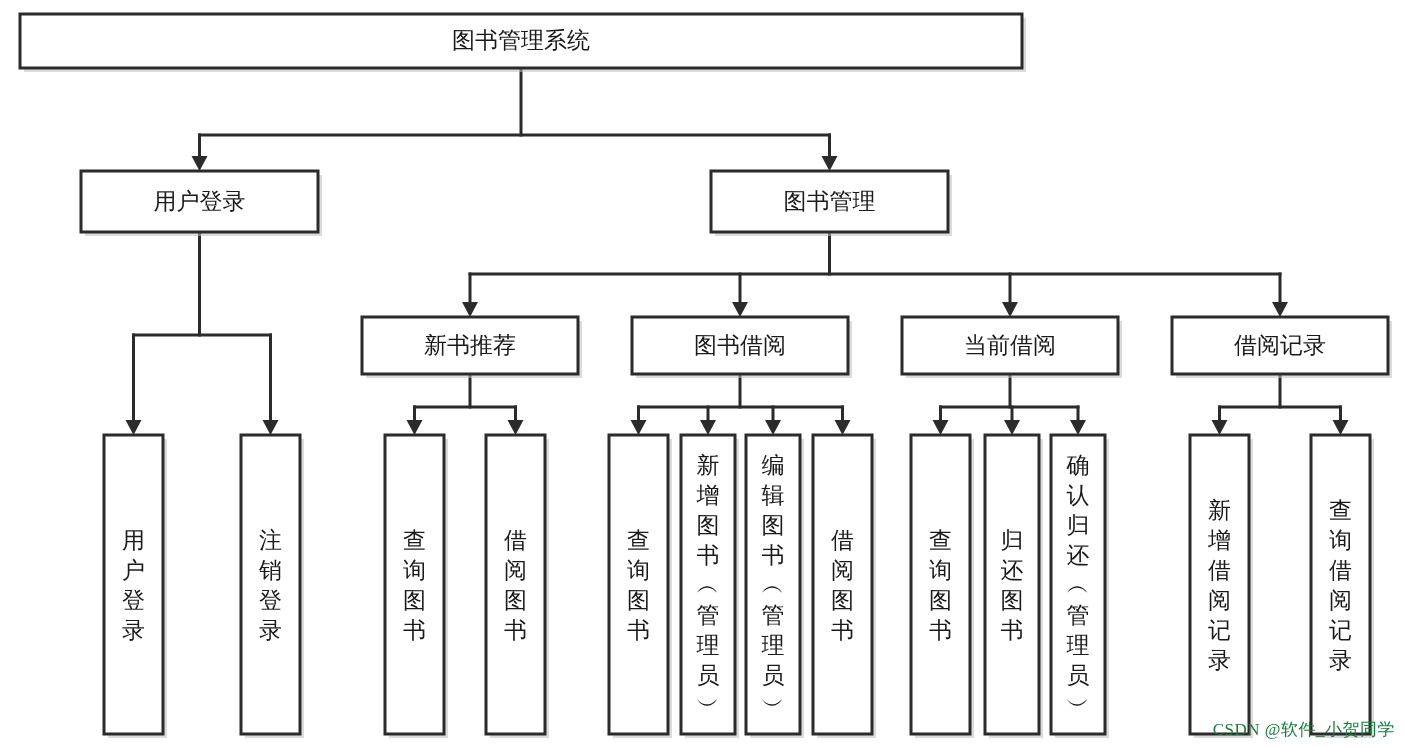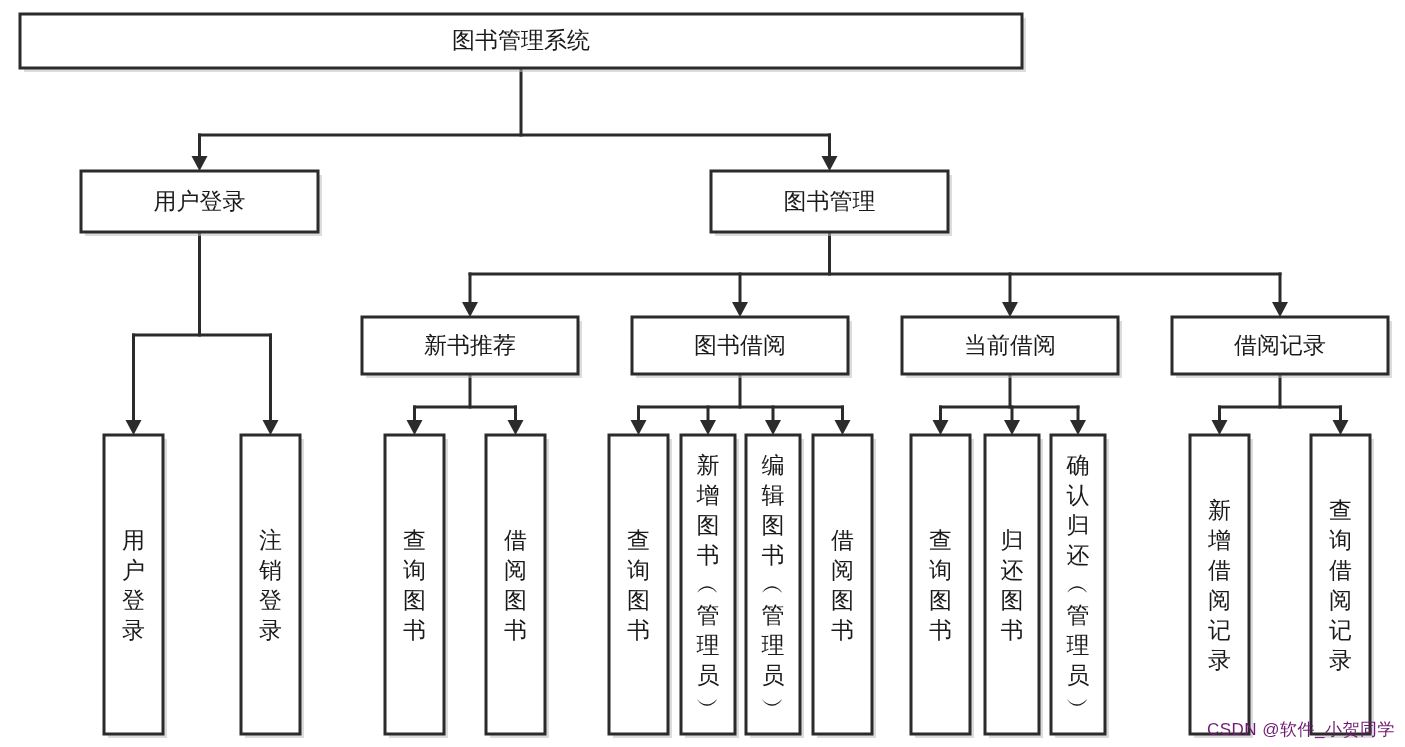--- a/index.html
+++ b/index.html
@@ -54,23 +54,23 @@
   .node-label-vert {
     font-family: "Liberation Sans", "DejaVu Sans", sans-serif;
     fill: #1a1a1a;
     font-size: 23px;
     text-anchor: middle;
   }
   .watermark {
     position: absolute;
     right: 10px;
     bottom: 6px;
-    font-family: Liberation Sans, sans-serif;
+    font-family: Liberation Serif, serif;
     font-size: 17px;
-    color: #701a75;
+    color: #15803d;
     white-space: nowrap;
     letter-spacing: 0.5px;
   }
 </style>
 </head>
 <body>
 
 <div id="diagram-root">
 
   <svg class="diagram-svg" viewBox="0 0 1405 747">

